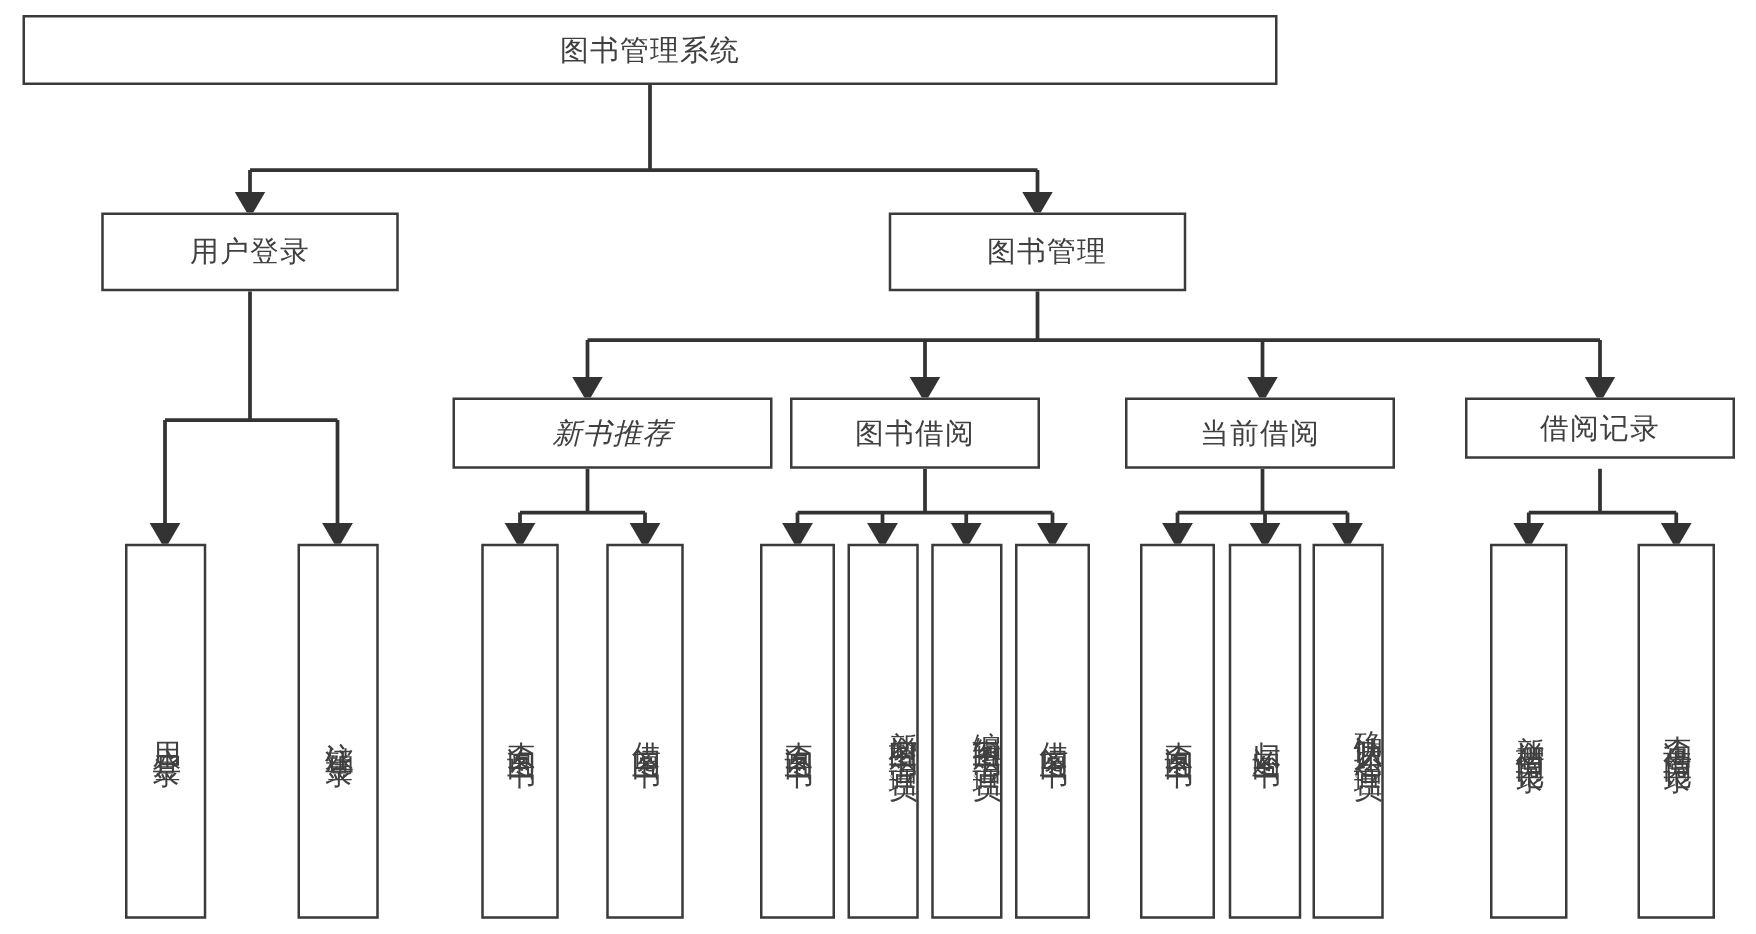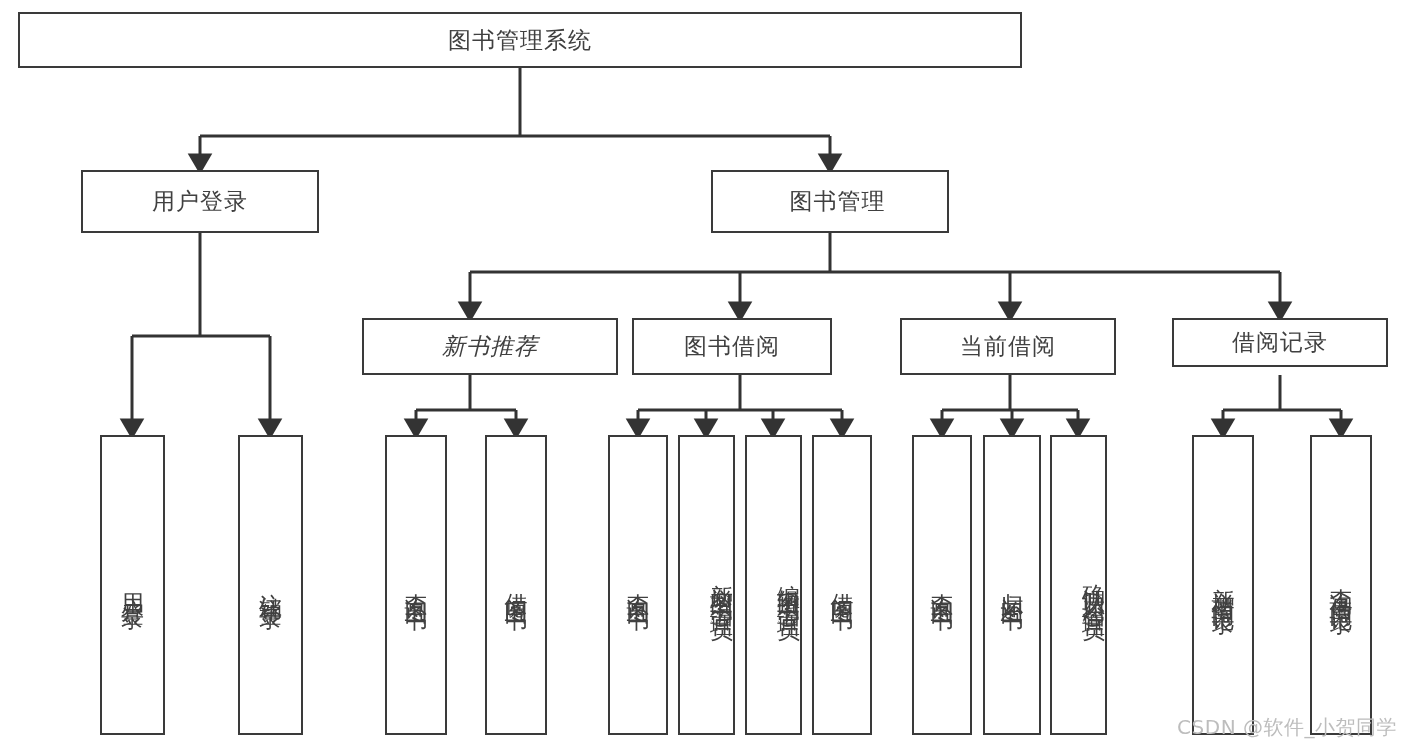--- a/index.html
+++ b/index.html
@@ -174,14 +174,13 @@
         <span>确认归还（管理员）</span>
       </div>
       <div class="node vertical short" style="left: 1192px; top: 435px; width: 62px; height: 300px;">
         <span>新增借阅记录</span>
       </div>
       <div class="node vertical short" style="left: 1310px; top: 435px; width: 62px; height: 300px;">
         <span>查询借阅记录</span>
       </div>
     </div>
 
-  <div class="watermark">CSDN @软件_小贺同学</div>
 </div>
 
 </body></html>

